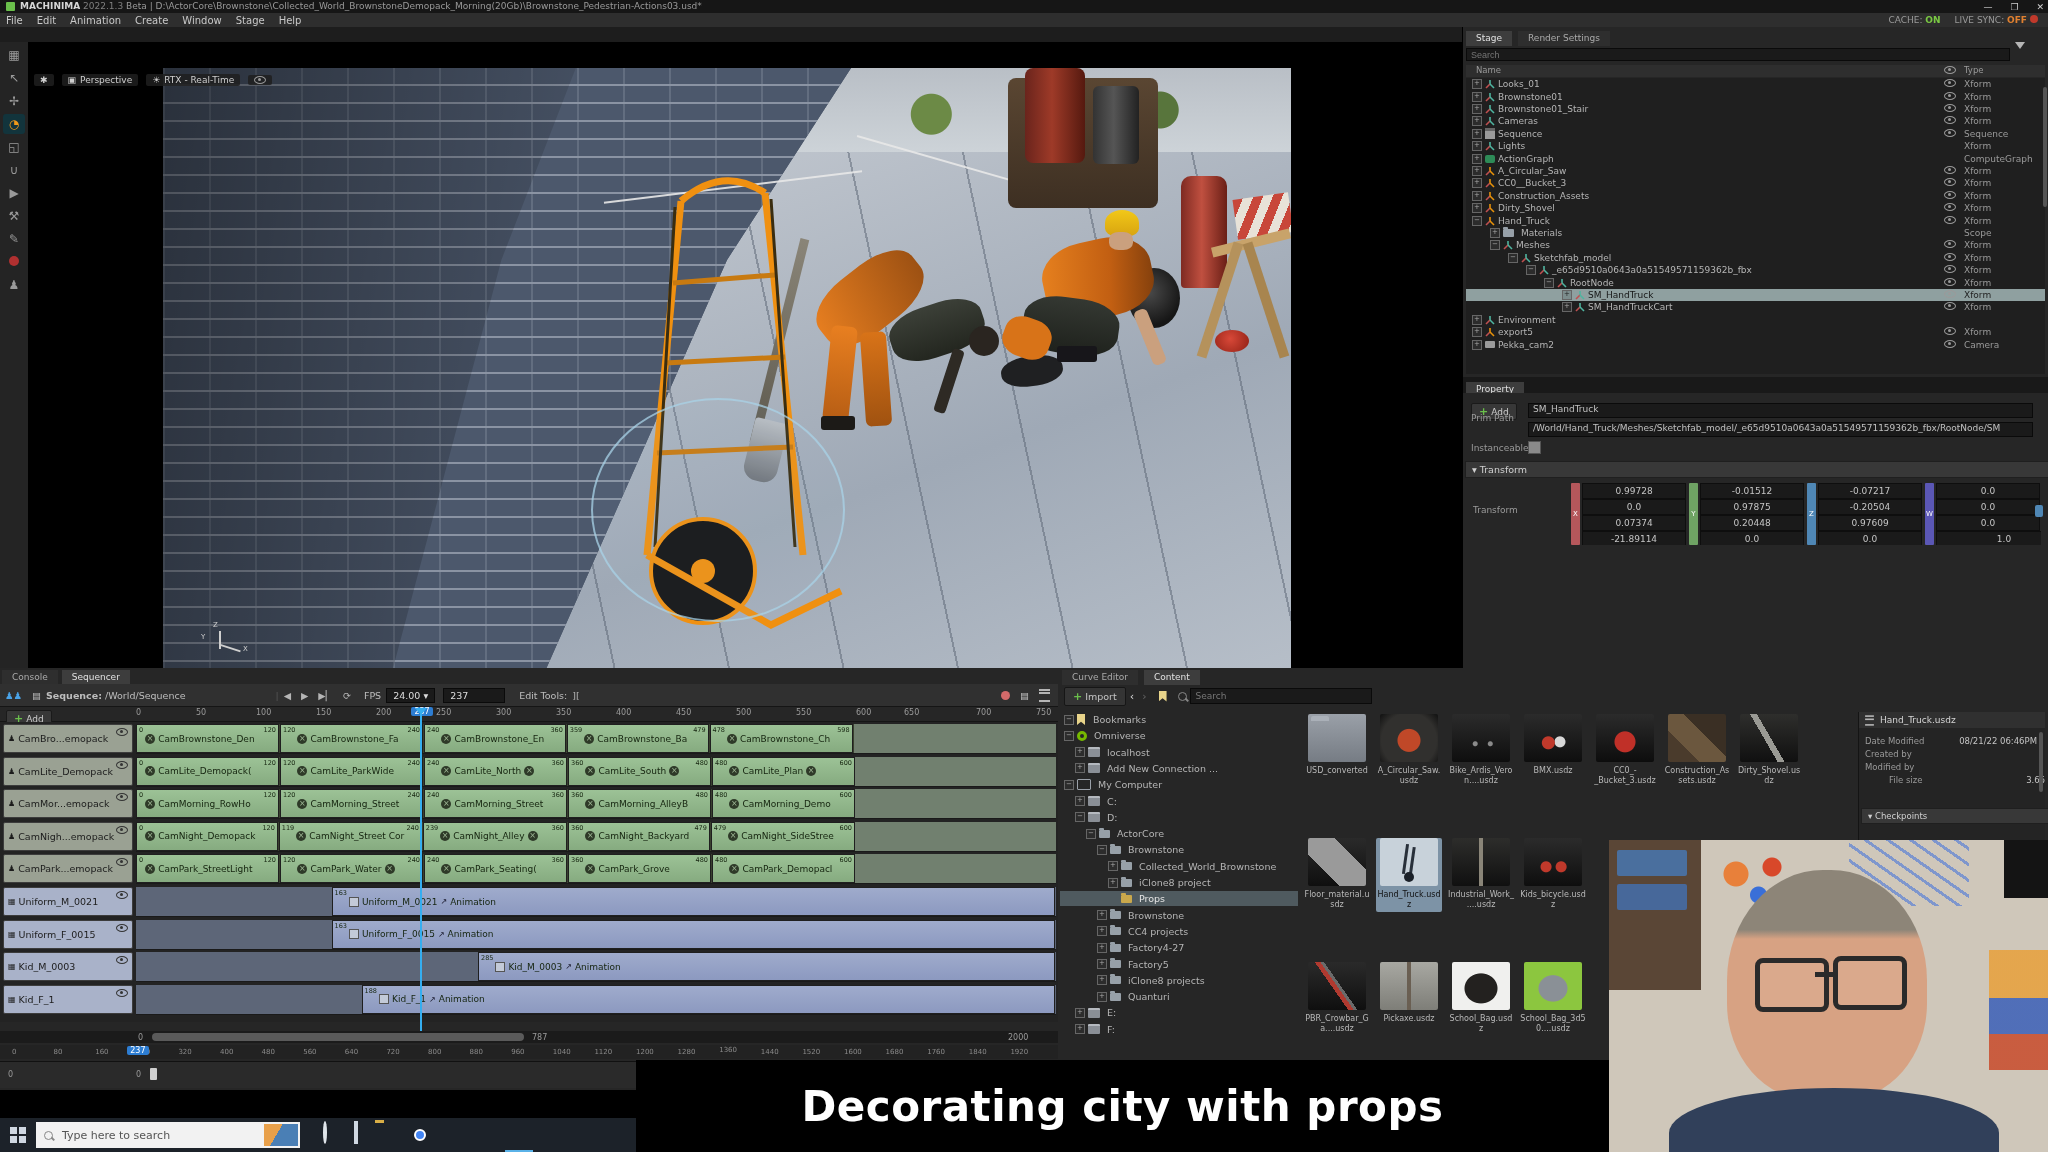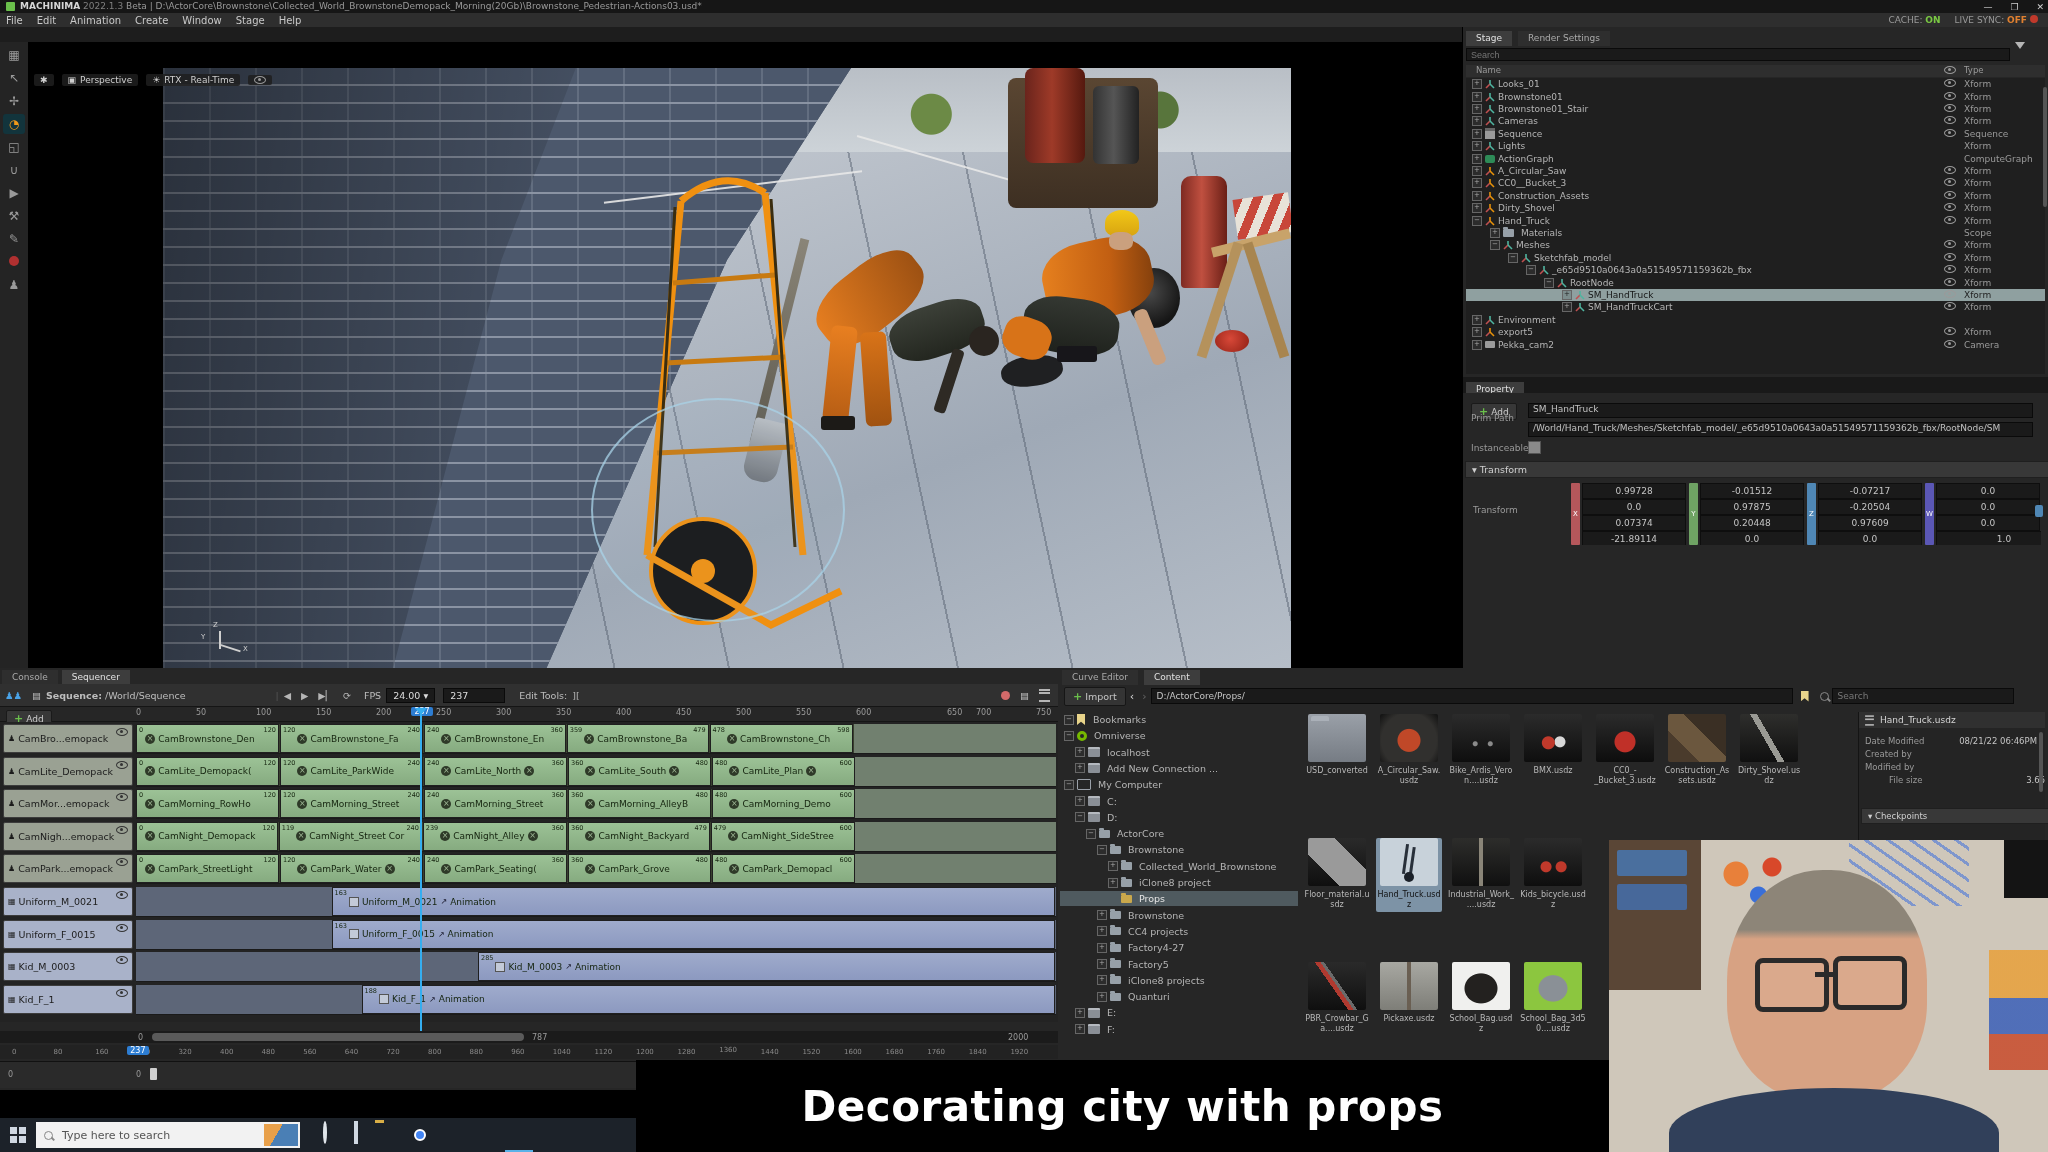--- a/index.html
+++ b/index.html
@@ -705,21 +705,21 @@
       <span class="rtick" style="left: 316px;">150</span>
       <span class="rtick" style="left: 376px;">200</span>
       <span class="rtick" style="left: 436px;">250</span>
       <span class="rtick" style="left: 496px;">300</span>
       <span class="rtick" style="left: 556px;">350</span>
       <span class="rtick" style="left: 616px;">400</span>
       <span class="rtick" style="left: 676px;">450</span>
       <span class="rtick" style="left: 736px;">500</span>
       <span class="rtick" style="left: 796px;">550</span>
       <span class="rtick" style="left: 856px;">600</span>
-      <span class="rtick" style="left: 947px;">650</span>
+      <span class="rtick" style="left: 904px;">650</span>
       <span class="rtick" style="left: 976px;">700</span>
       <span class="rtick" style="left: 1036px;">750</span>
       <span class="phbadge" style="left: 411.4px;">237</span>
     </div>
   <span id="addbtn" class="abs" style="left:6px;top:42px;">
     <span class="plus">+</span> 
       <span>Add</span>
     </span>
   <div id="tracks" class="abs">
       <div class="lane" style="top: 2px; background: rgb(57, 64, 47);">
@@ -1023,21 +1023,20 @@
       <span class="tab">Curve Editor</span>
       <span class="tab active">Content</span>
     </div>
   <div id="ct-toolbar" class="abs">
     <span id="importbtn" style="margin-left:6px;">
       <span class="plus">+</span>
         <span>Import</span>
       </span>
     <span class="navarr" style="color:#ddd;">‹</span>
     <span class="navarr" style="color:#666;">›</span>
-    <span id="ct-path">D:/ActorCore/Props/</span>
     <span class="i-bkm" style="margin-left:8px;"></span>
     <span style="margin-left:6px;display:flex;align-items:center;">
         <span class="i-mag"></span>
       <span id="ct-search">Search</span>
       </span>
   </div>
   <div id="ct-tree" class="abs">
       <div class="ctrow" style="top: 0px;">
         <span style="width: 4px; flex: 0 0 auto;"></span>
         <span class="xbox">−</span>

